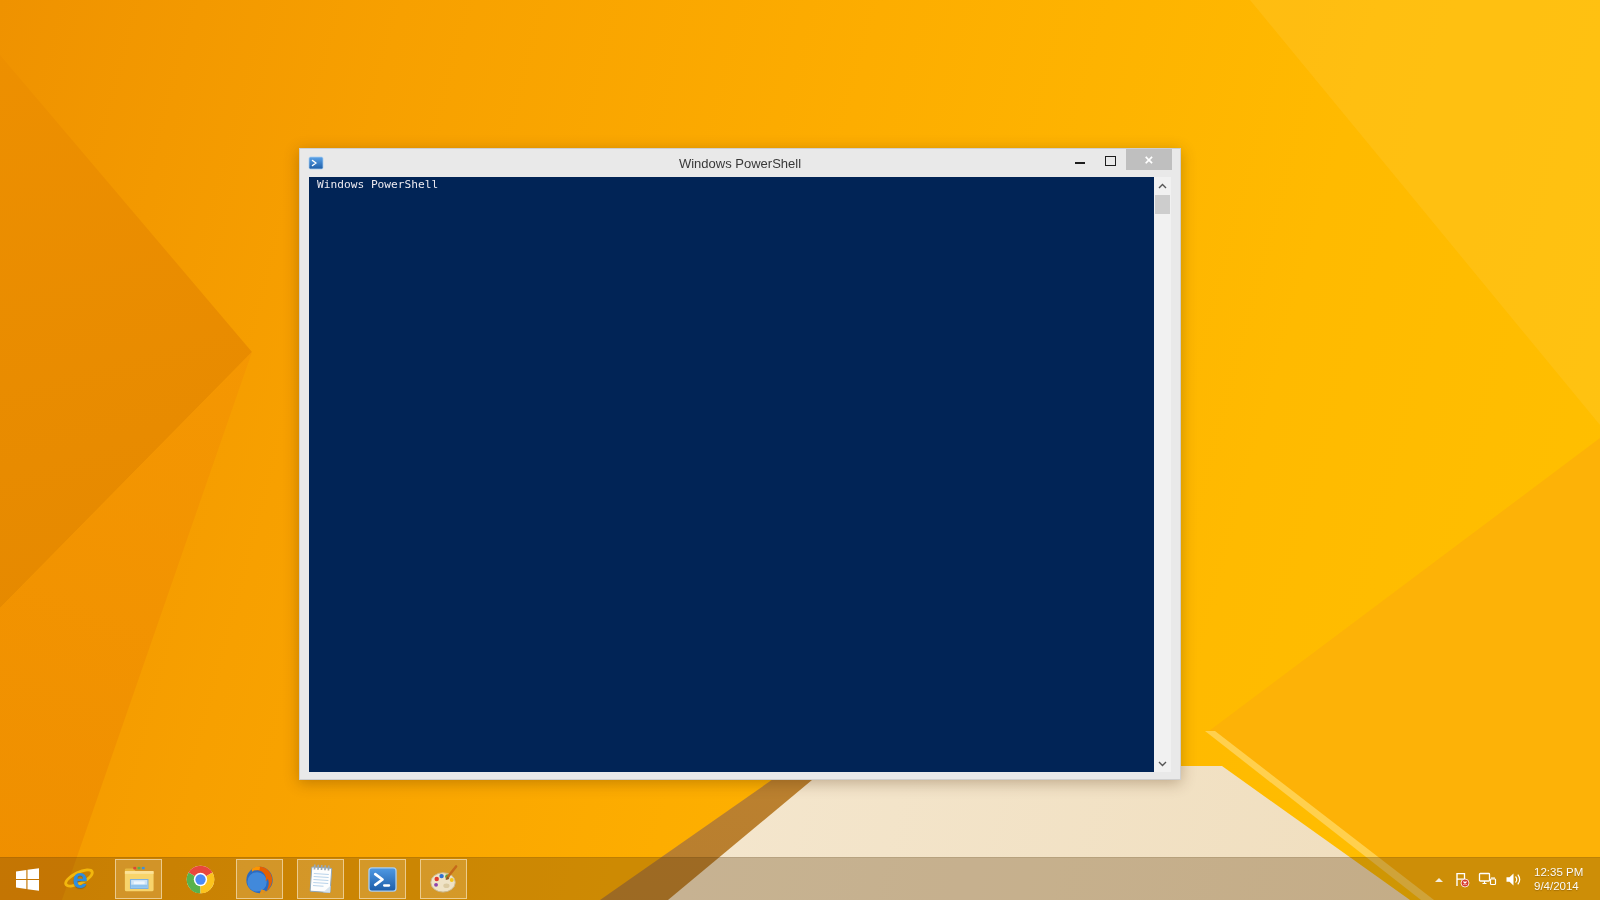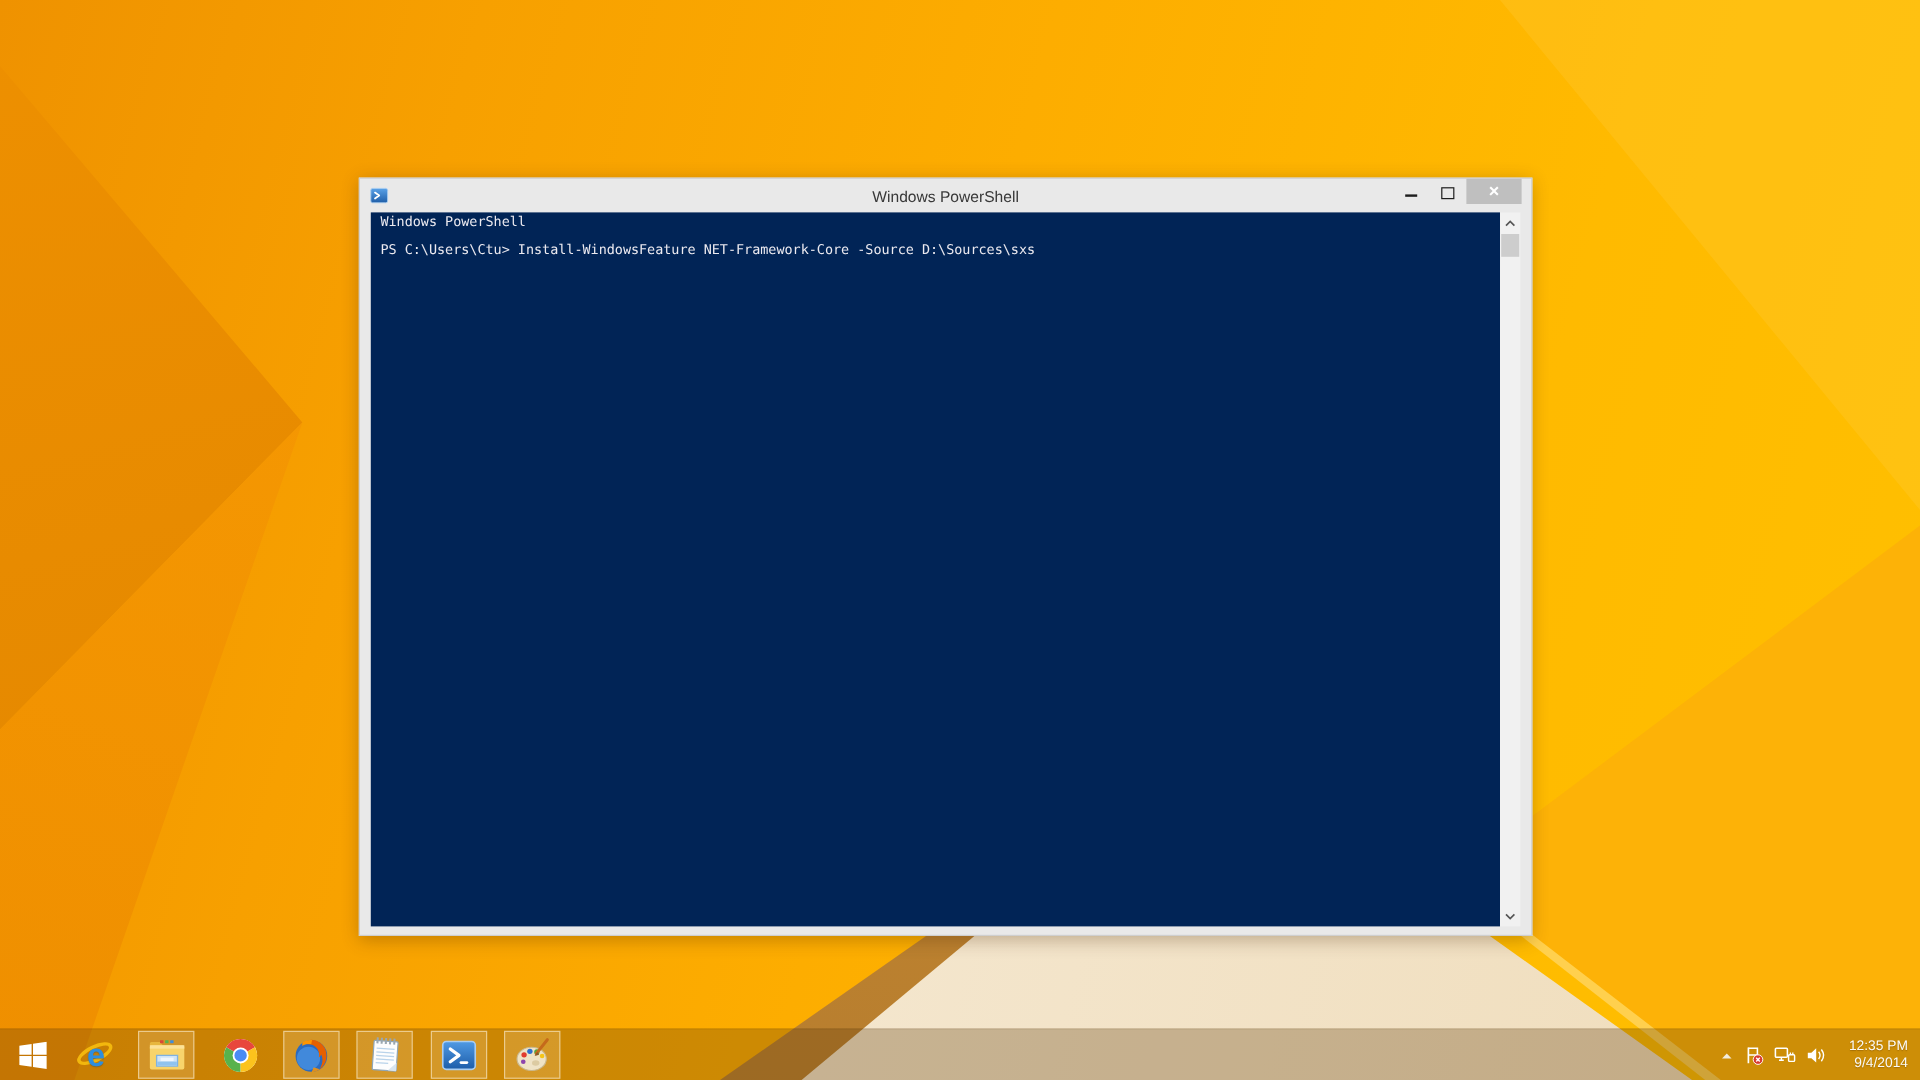--- a/index.html
+++ b/index.html
@@ -16,21 +16,21 @@
   .facet-cream{background:linear-gradient(105deg,#f9f0e0,#efdcba);
     clip-path:polygon(820px 766px,1222px 766px,1410px 900px,662px 900px);}
   .facet-right{background:#fdb207;
     clip-path:polygon(1209px 731px,1600px 438px,1600px 900px,1428px 900px);}
   .facet-ridge{background:#ffd04e;
     clip-path:polygon(1205px 731px,1215px 731px,1434px 900px,1421px 900px);}
   .facet-topright{background:rgba(255,206,60,0.28);
     clip-path:polygon(1250px 0,1600px 0,1600px 425px);}
 
   
-  .ps-window{position:absolute;left:299px;top:148px;width:978px;height:632px;
+  .ps-window{position:absolute;left:299px;top:148px;width:882px;height:632px;
     background:#e9e9e9;border:1px solid #cfcfcf;box-sizing:border-box;
     box-shadow:0 3px 14px rgba(70,35,0,.30);}
   .titlebar{position:relative;height:28px;display:flex;align-items:center;}
   .title-icon{margin-left:8px;width:16px;height:16px;flex:0 0 auto;}
   .win-title{position:absolute;left:0;right:0;text-align:center;
     font-size:13px;color:#383838;pointer-events:none;}
   .controls{position:absolute;right:8px;top:0;display:flex;align-items:flex-start;}
   .ctl{width:31px;height:21px;display:flex;align-items:center;justify-content:center;cursor:default;}
   .glyph-min{width:10px;height:2px;background:#1d1d1d;margin-top:6px;}
   .glyph-max{width:9px;height:8px;border:1.5px solid #1d1d1d;margin-top:2px;}
@@ -51,21 +51,21 @@
     background:rgba(95,60,10,0.30);border-top:1px solid rgba(60,35,0,0.10);}
   .tb-item{position:absolute;top:1px;height:40px;display:flex;align-items:center;justify-content:center;cursor:default;}
   .tb-frame{background:rgba(255,240,210,0.18);border:1px solid rgba(255,246,222,0.55);box-sizing:border-box;}
   .ie-icon{position:relative;width:34px;height:32px;display:flex;align-items:center;justify-content:center;}
   .ie-ring{position:absolute;left:0;top:8px;width:32px;height:14px;border:3px solid #f2b70d;
     border-radius:50%;transform:rotate(-26deg);box-sizing:border-box;}
   .ie-e{position:relative;font:700 27px/27px "Liberation Sans",sans-serif;color:#2e8ede;
     text-shadow:0 1px 1px rgba(0,60,120,.35);}
   .tray{position:absolute;right:0;top:0;height:42px;display:flex;align-items:center;}
   .tray-ico{display:flex;align-items:center;justify-content:center;margin:0 4px;}
-  .clock{margin:0 10px 0 8px;width:56px;text-align:right;color:#fcfbf7;font-size:11.5px;line-height:14px;
+  .clock{margin:0 10px 0 8px;width:56px;text-align:left;color:#fcfbf7;font-size:11.5px;line-height:14px;
     text-shadow:0 1px 1px rgba(80,45,0,.35);}
 </style>
 </head>
 <body>
 
 <div class="desktop">
 
   <div class="facet facet-left-dark"></div>
   <div class="facet facet-left-mid"></div>
   <div class="facet facet-right"></div>
@@ -96,21 +96,20 @@
           </div>
         <div class="ctl-close">
             <span>×</span>
           </div>
       </div>
     </div>
     <div class="win-body">
       <div class="console">
         <div class="cline">Windows PowerShell</div>
         <div class="cline"></div>
-        <div class="cline">PS C:\Users\Ctu&gt; Install-WindowsFeature NET-Framework-Core -Source D:\Sources\sxs</div>
       </div>
       <div class="scrollbar">
         <div class="scroll-btn scroll-up">
           <svg width="9" height="6" viewBox="0 0 9 6">
             <path d="M1 5 L4.5 1.5 L8 5" stroke="#555" stroke-width="1.4" fill="none"></path>
             </svg>
         </div>
         <div class="scroll-thumb"></div>
         <div class="scroll-btn scroll-down">
           <svg width="9" height="6" viewBox="0 0 9 6">

